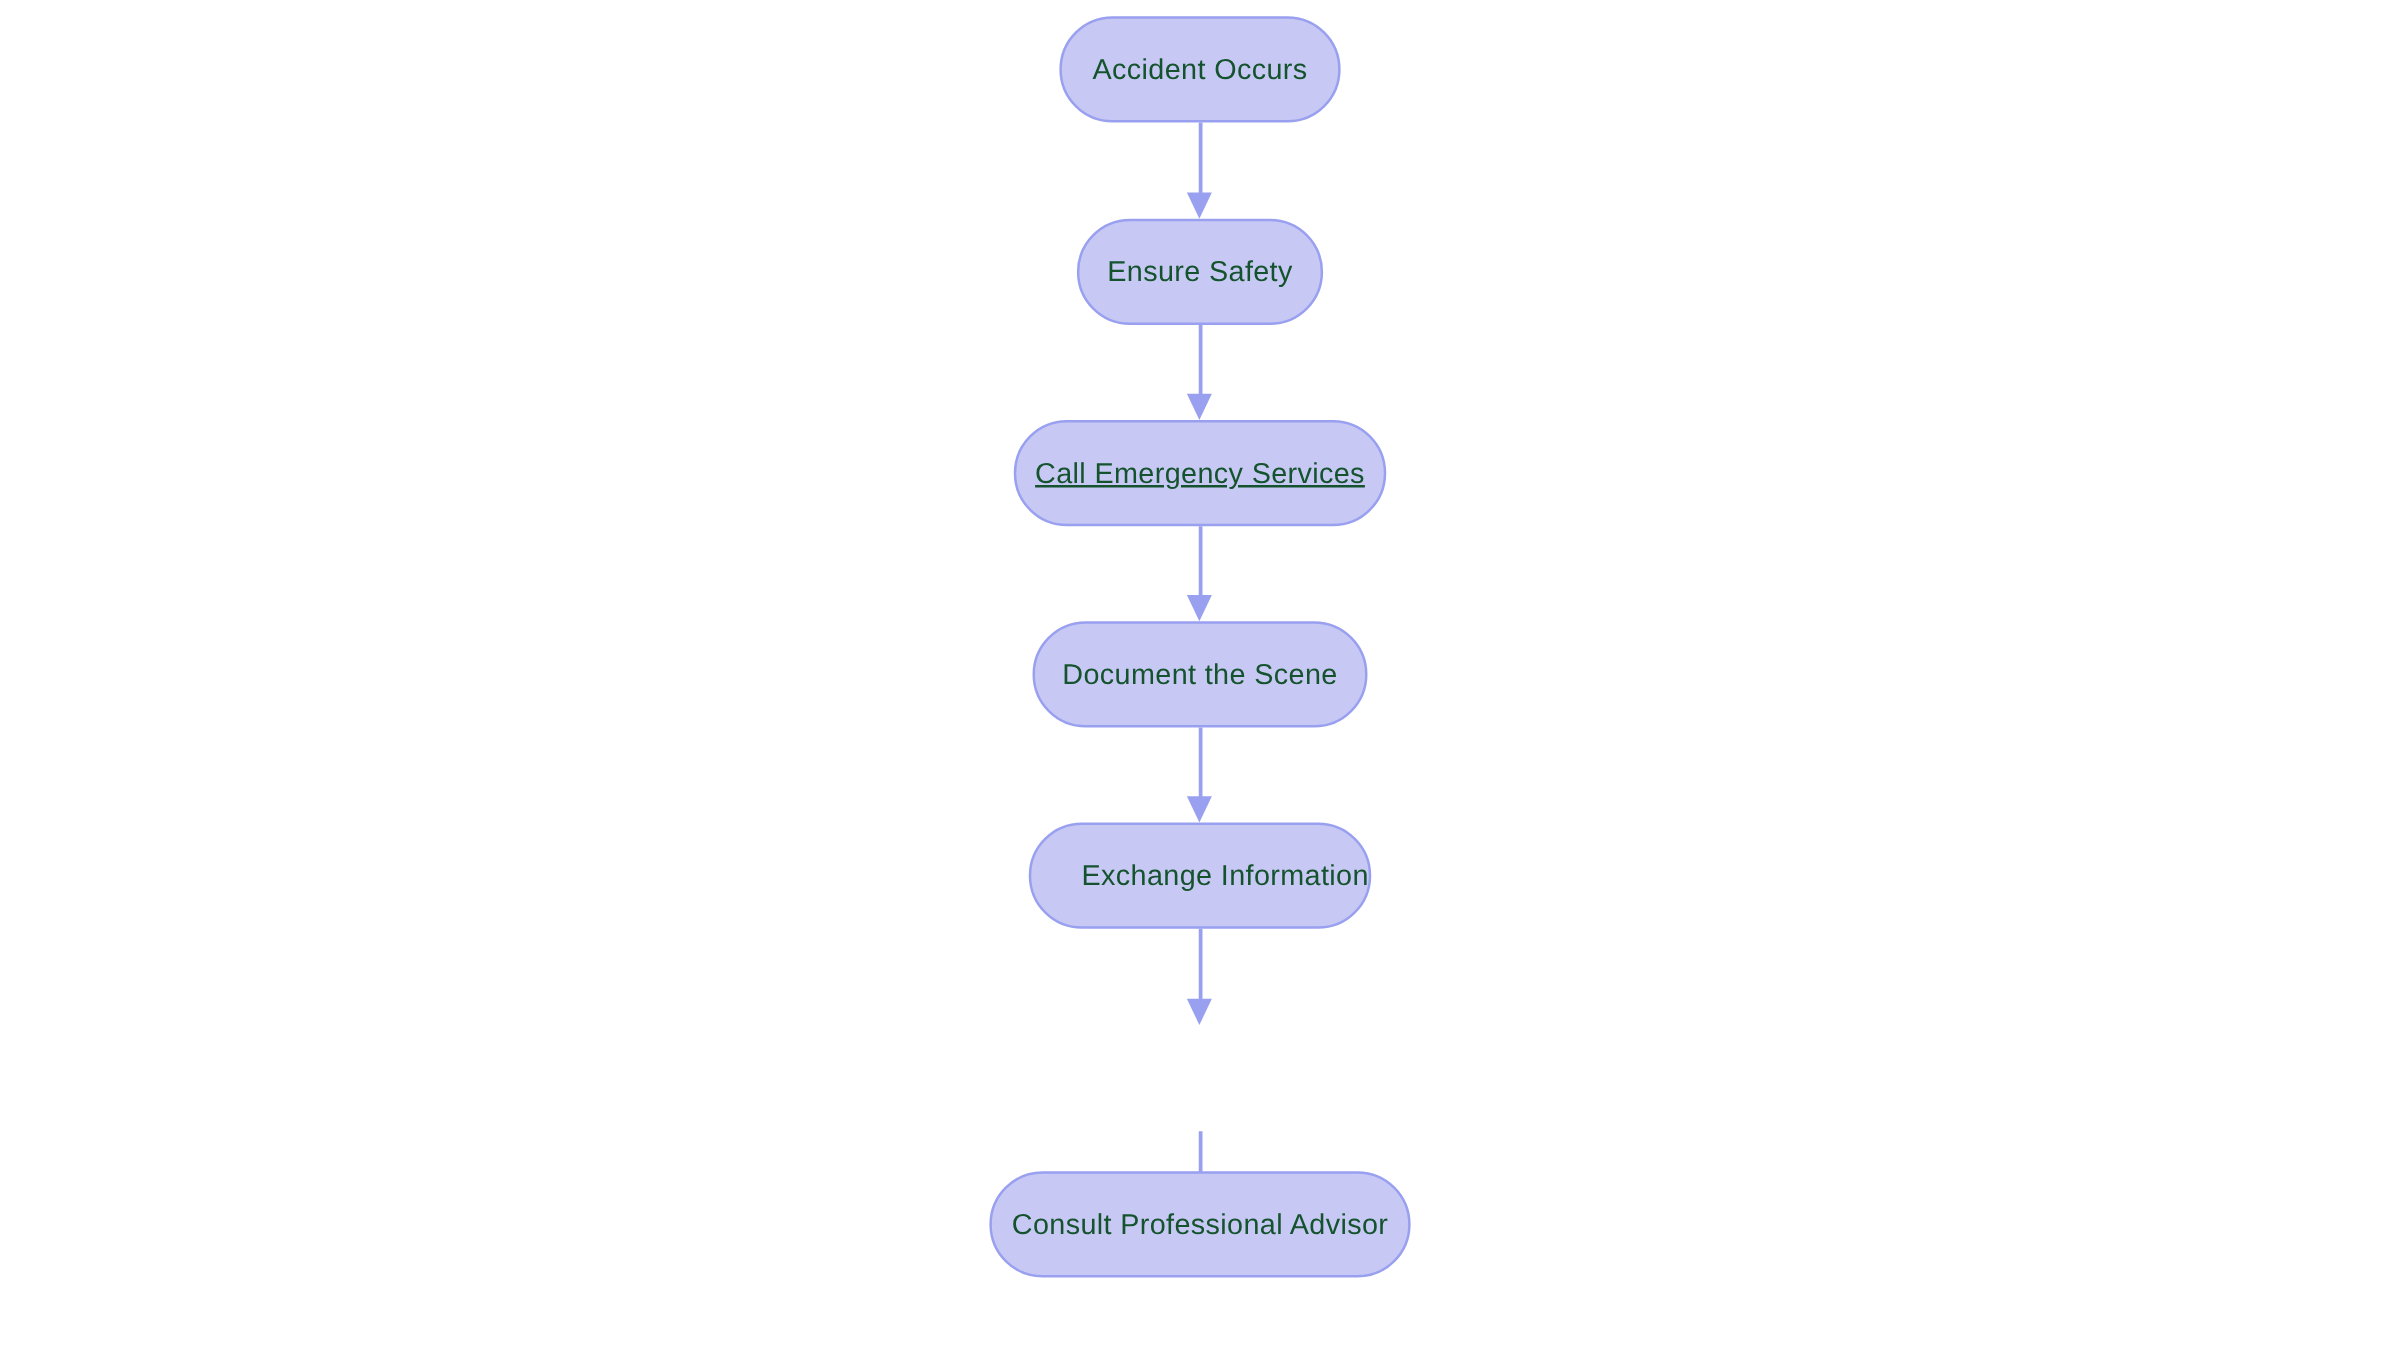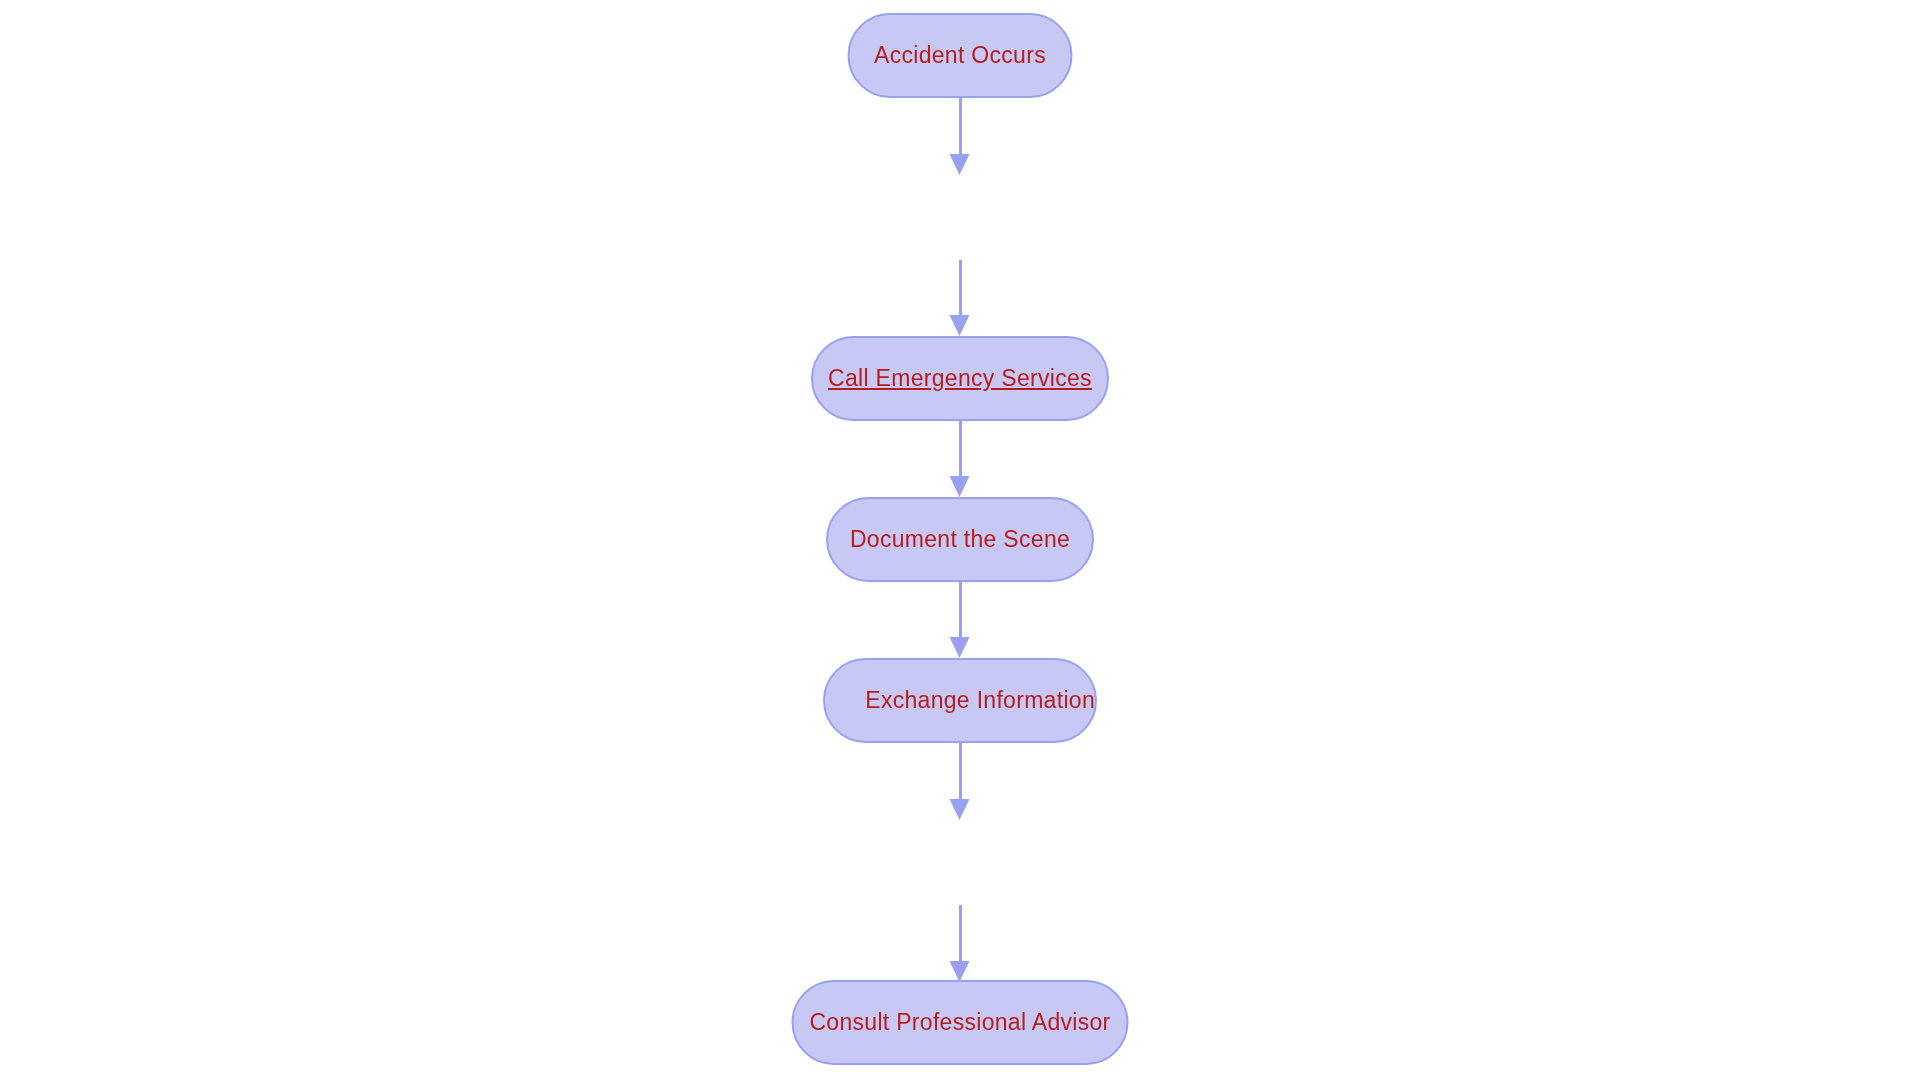--- a/index.html
+++ b/index.html
@@ -22,30 +22,30 @@
     height: 85px;
     box-sizing: border-box;
     background: #c7c9f4;
     border: 2px solid #99a0ef;
     border-radius: 43px;
     display: flex;
     align-items: center;
     justify-content: center;
     font-size: 23px;
     letter-spacing: 0.3px;
-    color: #b91c1c;
+    color: #14532d;
     white-space: nowrap;
   }
   .node.n1 { top: 13px;  width: 225px; }
   .node.n2 { top: 175px; width: 197px; }
   .node.n3 { top: 336px; width: 298px; text-decoration: underline; }
   .node.n4 { top: 497px; width: 268px; }
   .node.n5 { top: 658px; width: 274px; justify-content: flex-end; }
   .node.n6 { top: 820px; width: 263px; }
-  .node.n7 { top: 980px; width: 337px; }
+  .node.n7 { top: 937px; width: 337px; }
 
   .connector {
     position: absolute;
     left: 50%;
     transform: translateX(-50%);
     width: 21px;
   }
   .connector.c1 { top: 98px;  height: 77px; }
   .connector.c2 { top: 260px; height: 76px; }
   .connector.c3 { top: 421px; height: 76px; }
@@ -80,20 +80,23 @@
 
   <div class="node n1">
     <span>Accident Occurs</span>
   </div>
 
   <div class="connector c1">
     <div class="line"></div>
     <div class="arrowhead"></div>
   </div>
 
+  <div class="node n2">
+    <span>Ensure Safety</span>
+  </div>
 
   <div class="connector c2">
     <div class="line"></div>
     <div class="arrowhead"></div>
   </div>
 
   <div class="node n3">
     <span>Call Emergency Services</span>
   </div>
 

